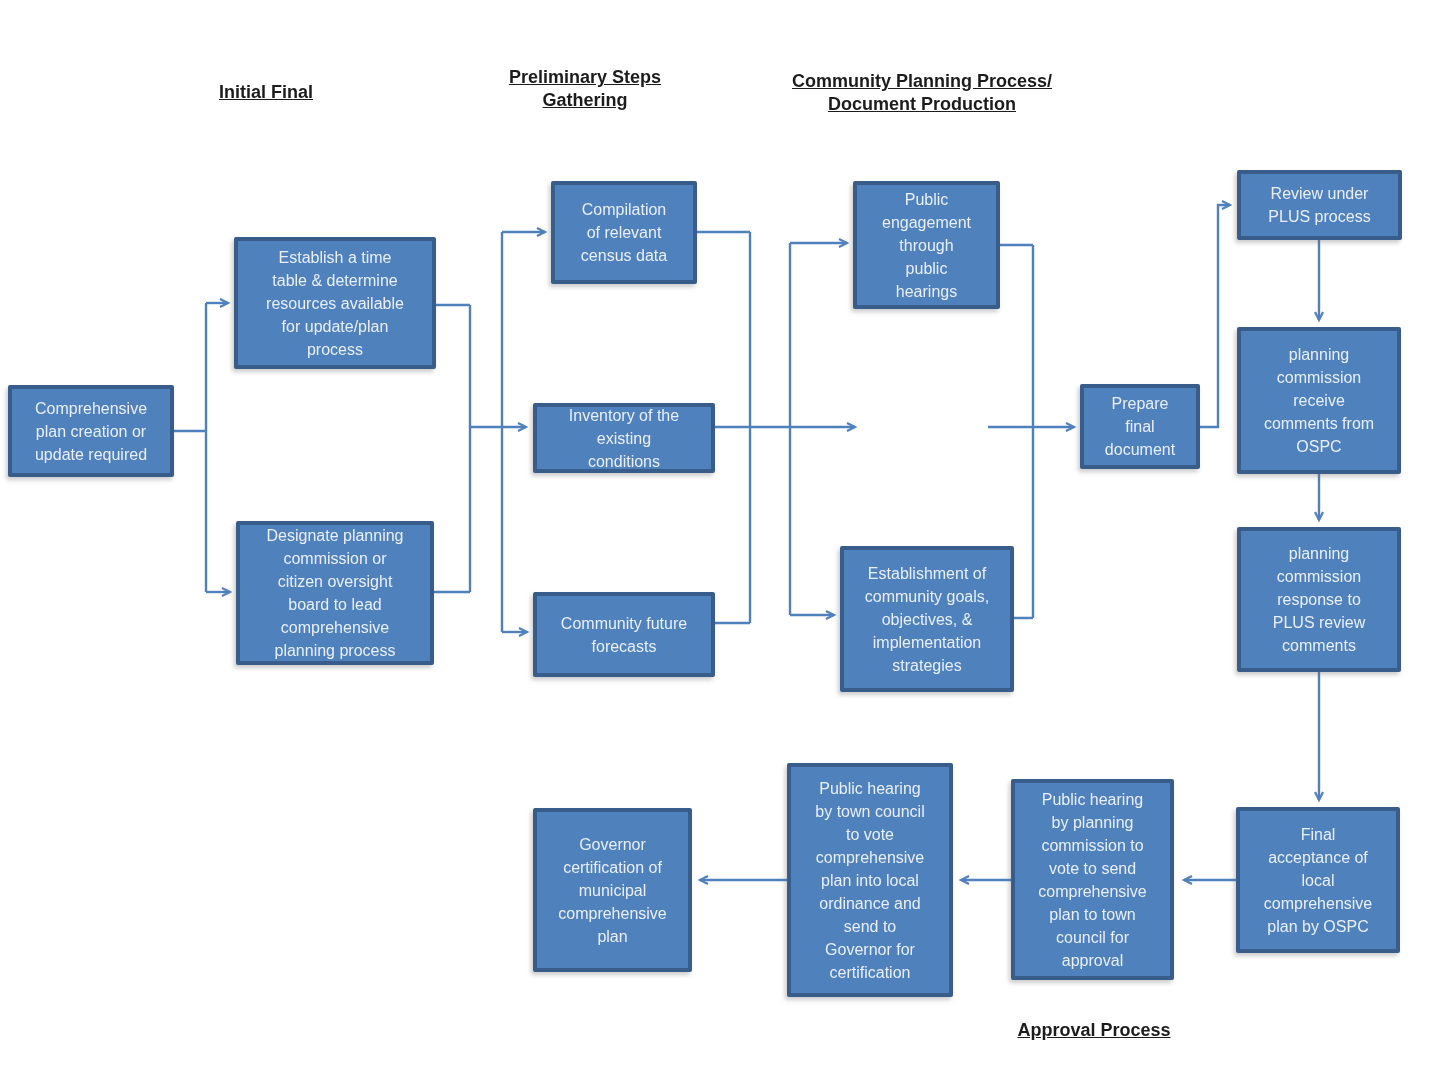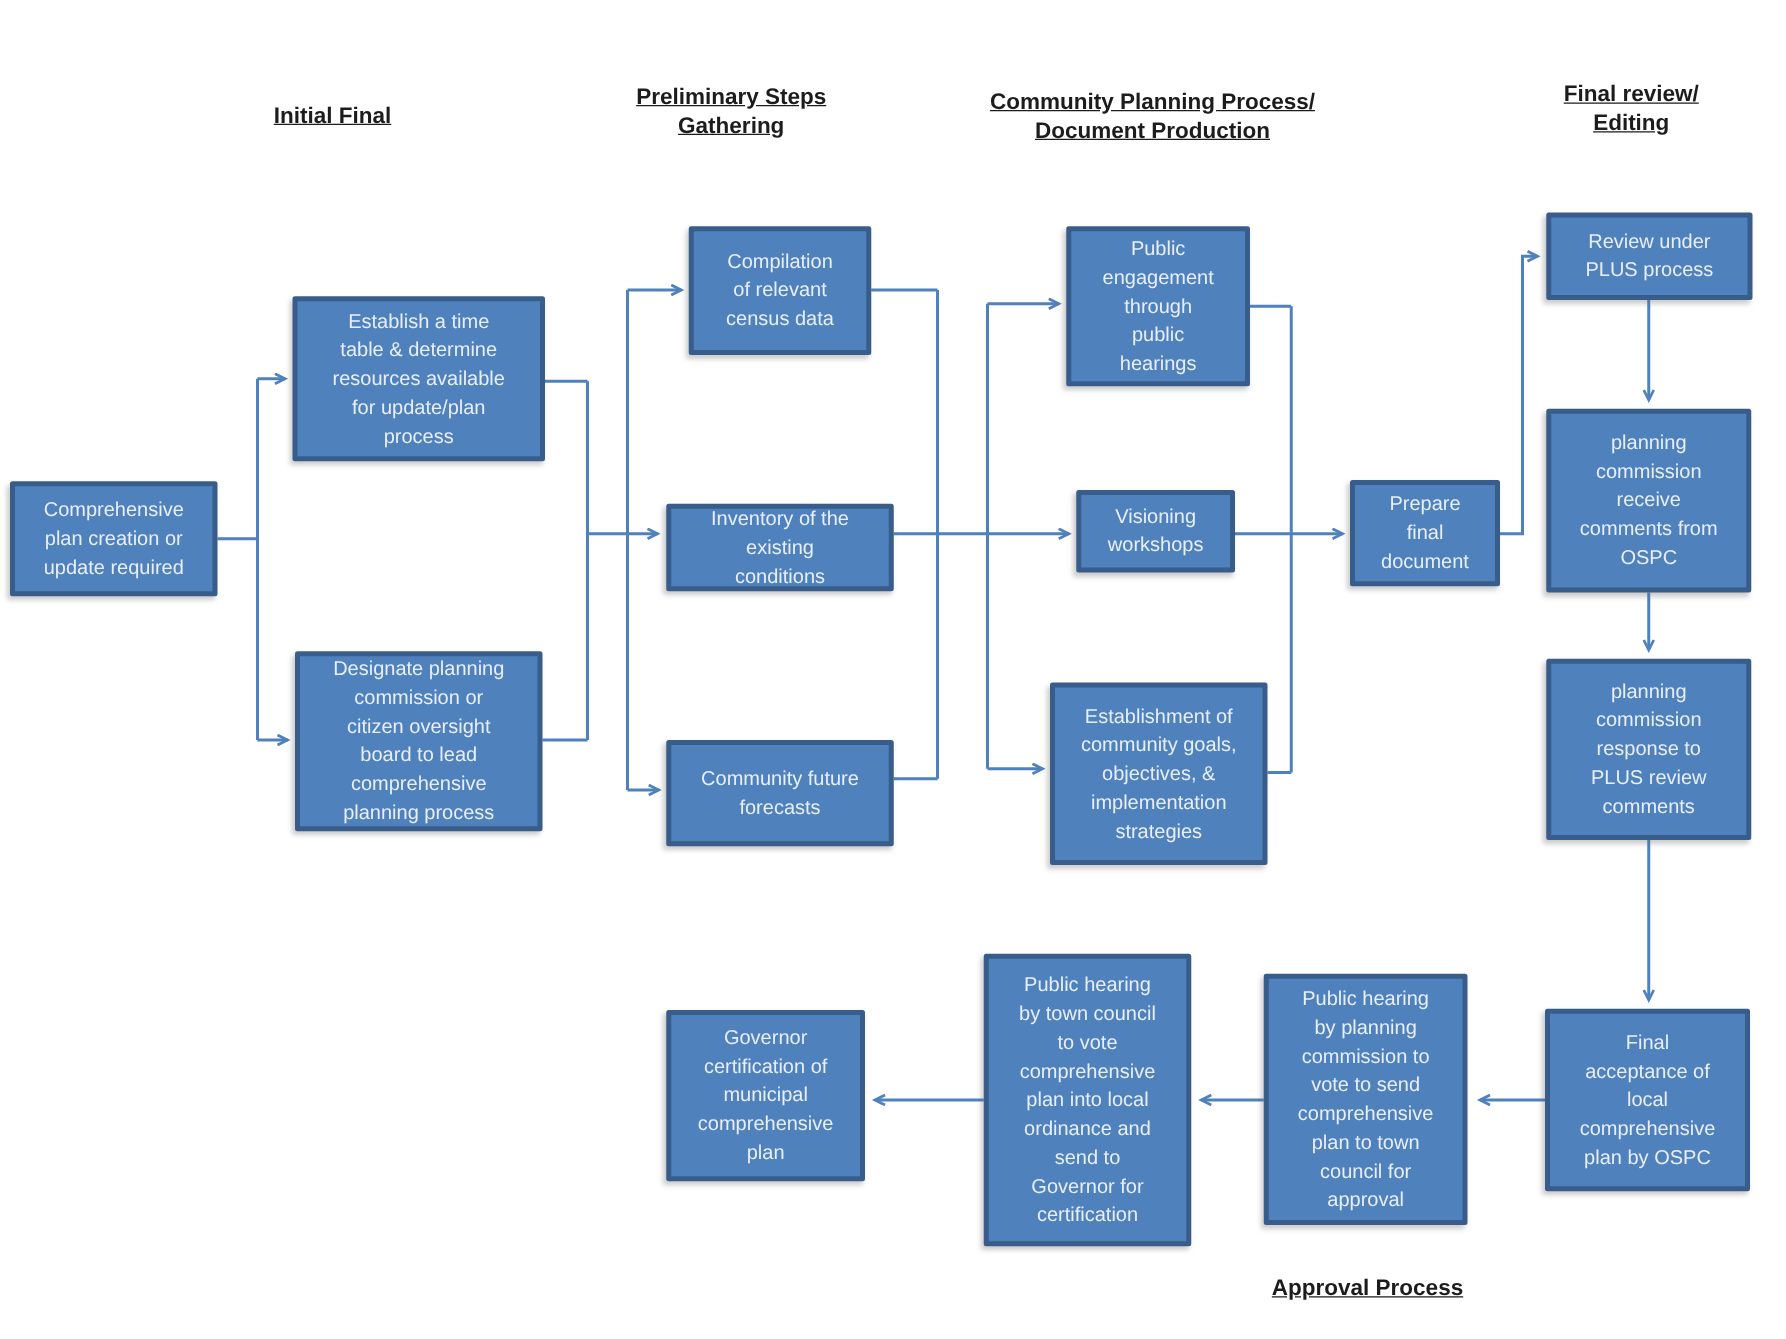--- a/index.html
+++ b/index.html
@@ -47,21 +47,21 @@
   #n-engagement       {left:853px; top:181px; width:147px; height:128px;}
   #n-visioning        {left:861px; top:392px; width:127px; height:66px;}
   #n-goals            {left:840px; top:546px; width:174px; height:146px;}
   #n-prepare          {left:1080px;top:384px; width:120px; height:85px;}
   #n-review           {left:1237px;top:170px; width:165px; height:70px;}
   #n-receive          {left:1237px;top:327px; width:164px; height:147px;}
   #n-response         {left:1237px;top:527px; width:164px; height:145px;}
   #n-final-acceptance {left:1236px;top:807px; width:164px; height:146px;}
   #n-hearing-pc       {left:1011px;top:779px; width:163px; height:201px;}
   #n-hearing-tc       {left:787px; top:763px; width:166px; height:234px;}
-  #n-governor         {left:533px; top:808px; width:159px; height:137px;}
+  #n-governor         {left:533px; top:808px; width:159px; height:164px;}
   
   #h-initial   {left:180px; top:81px;   width:172px;}
   #h-prelim    {left:485px; top:66px;   width:200px;}
   #h-community {left:772px; top:70px;   width:300px;}
   #h-final     {left:1205px;top:64px;   width:200px;}
   #h-approval  {left:994px; top:1019px; width:200px;}
 </style>
 </head>
 <body>
 
@@ -95,22 +95,20 @@
     <path class="conn" d="M1236,880 H1184" marker-end="url(#arr)"></path>
     <path class="conn" d="M1011,880 H961" marker-end="url(#arr)"></path>
     <path class="conn" d="M787,880 H700" marker-end="url(#arr)"></path>
   </svg>
 
   <div class="colhead" id="h-initial">Initial Final</div>
   <div class="colhead" id="h-prelim">Preliminary Steps
 Gathering</div>
   <div class="colhead" id="h-community">Community Planning Process/
 Document Production</div>
-  <div class="colhead" id="h-final">Final review/
-Editing</div>
   <div class="colhead" id="h-approval">Approval Process</div>
 
   <div class="node" id="n-comp-plan">Comprehensive
 plan creation or
 update required</div>
   <div class="node" id="n-establish">Establish a time
 table &amp; determine
 resources available
 for update/plan
 process</div>
@@ -126,22 +124,20 @@
   <div class="node" id="n-inventory">Inventory of the
 existing
 conditions</div>
   <div class="node" id="n-engagement">Public
 engagement
 through
 public
 hearings</div>
   <div class="node" id="n-forecasts">Community future
 forecasts</div>
-  <div class="node" id="n-visioning">Visioning
-workshops</div>
   <div class="node" id="n-goals">Establishment of
 community goals,
 objectives, &amp;
 implementation
 strategies</div>
   <div class="node" id="n-prepare">Prepare
 final
 document</div>
   <div class="node" id="n-review">Review under
 PLUS process</div>

